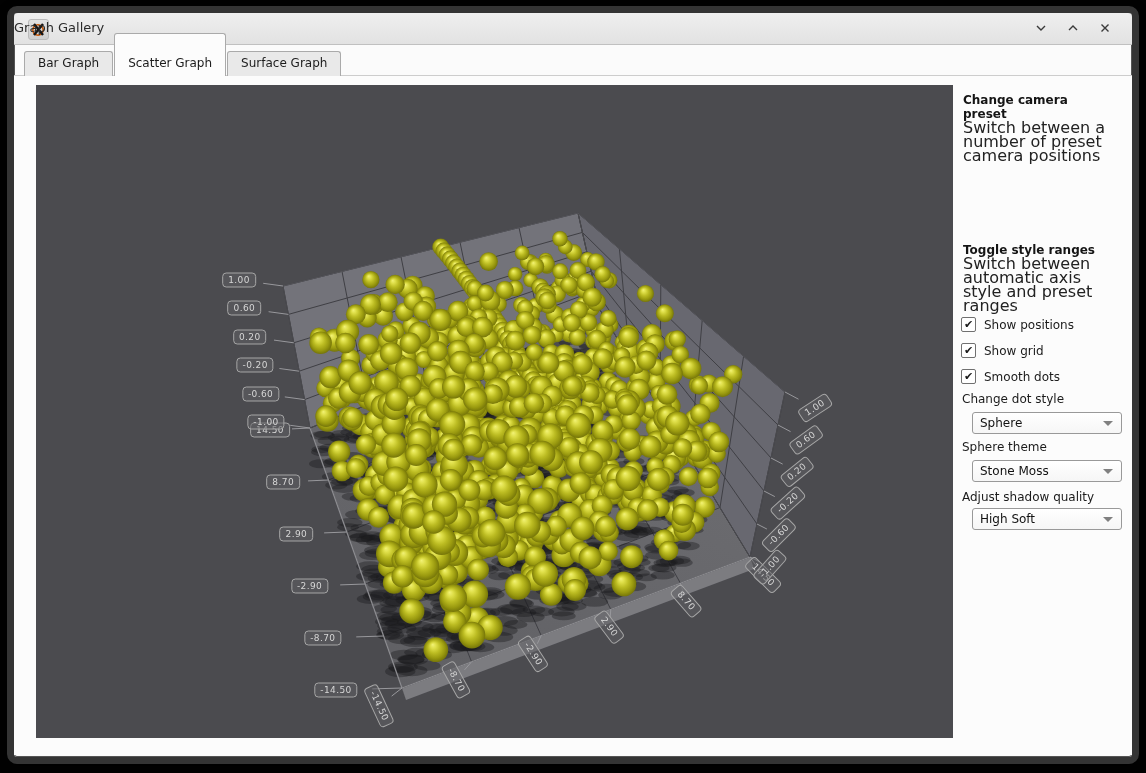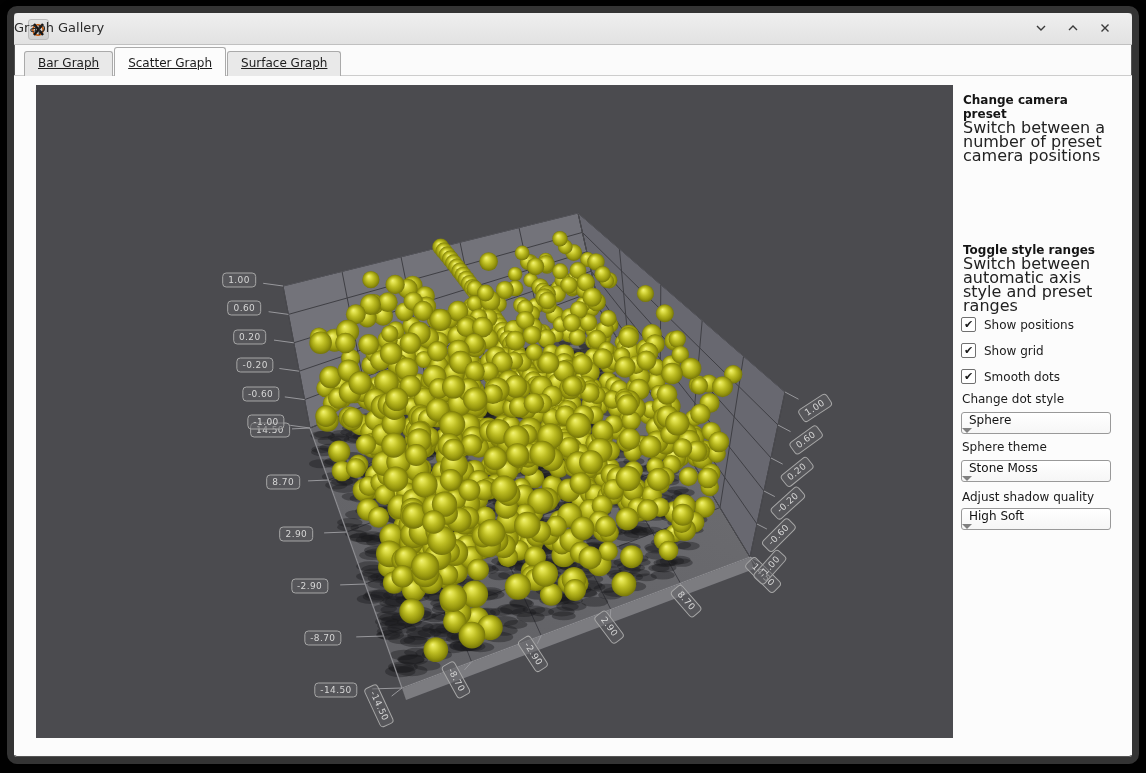--- a/index.html
+++ b/index.html
@@ -19,22 +19,22 @@
   .window-title{position:absolute;left:0;right:0;top:7px;text-align:left;
                 font-size:13px;color:#2b2b2b;}
   .win-controls{position:absolute;right:18px;top:6px;display:flex;gap:14px;}
   .win-btn{width:18px;height:18px;display:flex;align-items:center;justify-content:center;cursor:default;}
   
   .tabbar{position:absolute;left:14px;top:44px;width:1118px;height:32px;
           display:flex;align-items:flex-end;padding-left:10px;box-sizing:border-box;}
   .tabbar::after{content:"";position:absolute;left:0;bottom:0;width:100%;height:1px;background:#cdcdcd;}
   .tab{position:relative;z-index:1;font-size:12px;color:#1c1c1c;background:#e9e9e9;
        border:1px solid #aaa;border-bottom:none;border-radius:3px 3px 0 0;
-       padding:4px 13px 6px 13px;margin-right:1px;text-decoration:underline;}
-  .tab.active{background:#fcfcfc;padding-top:8px;z-index:3;
+       padding:4px 13px 6px 13px;margin-right:1px;}
+  .tab.active{background:#fcfcfc;padding-top:22px;z-index:3;
               box-shadow:0 1px 0 #fcfcfc;}
   
   .pane{position:absolute;left:14px;top:76px;width:1118px;height:679px;background:#fcfcfc;}
   
   .plot{position:absolute;left:36px;top:85px;width:917px;height:653px;background:#4b4b4f;
         overflow:hidden;}
   .plot svg{position:absolute;left:0;top:0;}
   .axis-label{position:absolute;font-size:9px;letter-spacing:.4px;color:#d6d6d6;
               background:rgba(96,96,100,.55);border:1px solid #a6a6a6;border-radius:4px;
               padding:1px 5px;white-space:nowrap;line-height:11px;}
@@ -42,22 +42,22 @@
   .sidebar{position:absolute;left:960px;top:85px;width:170px;height:640px;}
   .sb{position:absolute;left:3px;width:150px;}
   .sec-title{font-size:12px;font-weight:bold;color:#151515;line-height:14px;}
   .sec-desc{font-size:16px;color:#222;line-height:14px;width:146px;margin-top:0px;}
   .cb-row{position:absolute;left:1px;display:flex;align-items:center;gap:8px;}
   .cb{width:13px;height:13px;background:#fff;border:1px solid #707070;border-radius:2px;
       display:flex;align-items:center;justify-content:center;font-size:11px;color:#1a1a1a;
       line-height:13px;}
   .cb-label{font-size:12px;color:#1b1b1b;}
   .combo-label{position:absolute;left:2px;font-size:12px;color:#1b1b1b;}
-  .combo{position:absolute;left:1px;width:148px;height:20px;background:linear-gradient(#fff,#f6f6f6);
-         border:1px solid #999;border-radius:3px;display:flex;align-items:flex-start;flex-direction:column;}
+  .combo{position:absolute;left:12px;width:148px;height:20px;background:linear-gradient(#fff,#f6f6f6);
+         border:1px solid #999;border-radius:3px;display:flex;align-items:center;}
   .combo-text{font-size:12px;color:#111;padding-left:7px;flex:1;}
   .combo-arrow{width:0;height:0;border-left:5px solid transparent;border-right:5px solid transparent;
                border-top:5px solid #808080;margin-right:8px;}
 </style>
 </head>
 <body>
 
 <div class="stage">
   <div class="window"></div>
 

